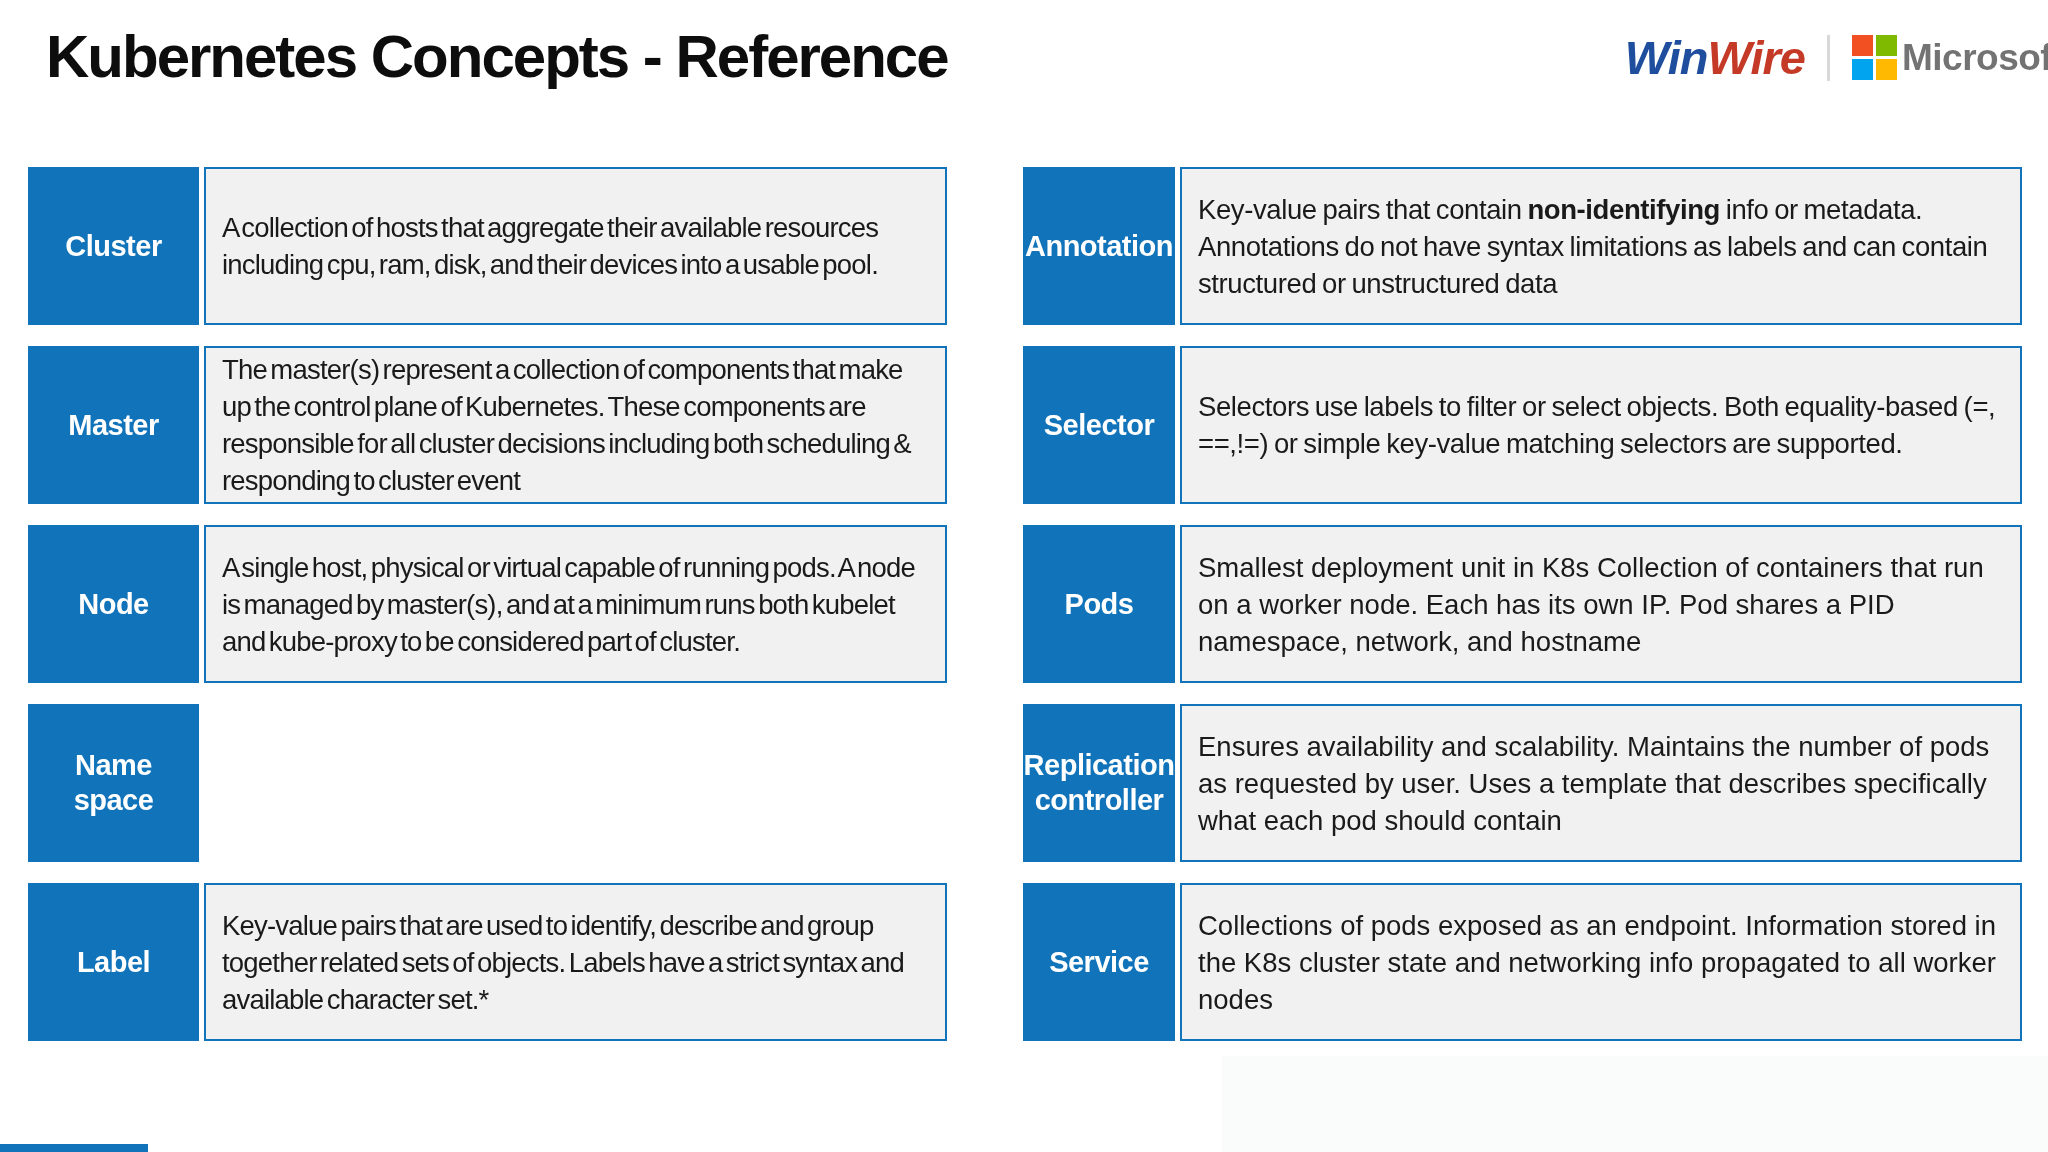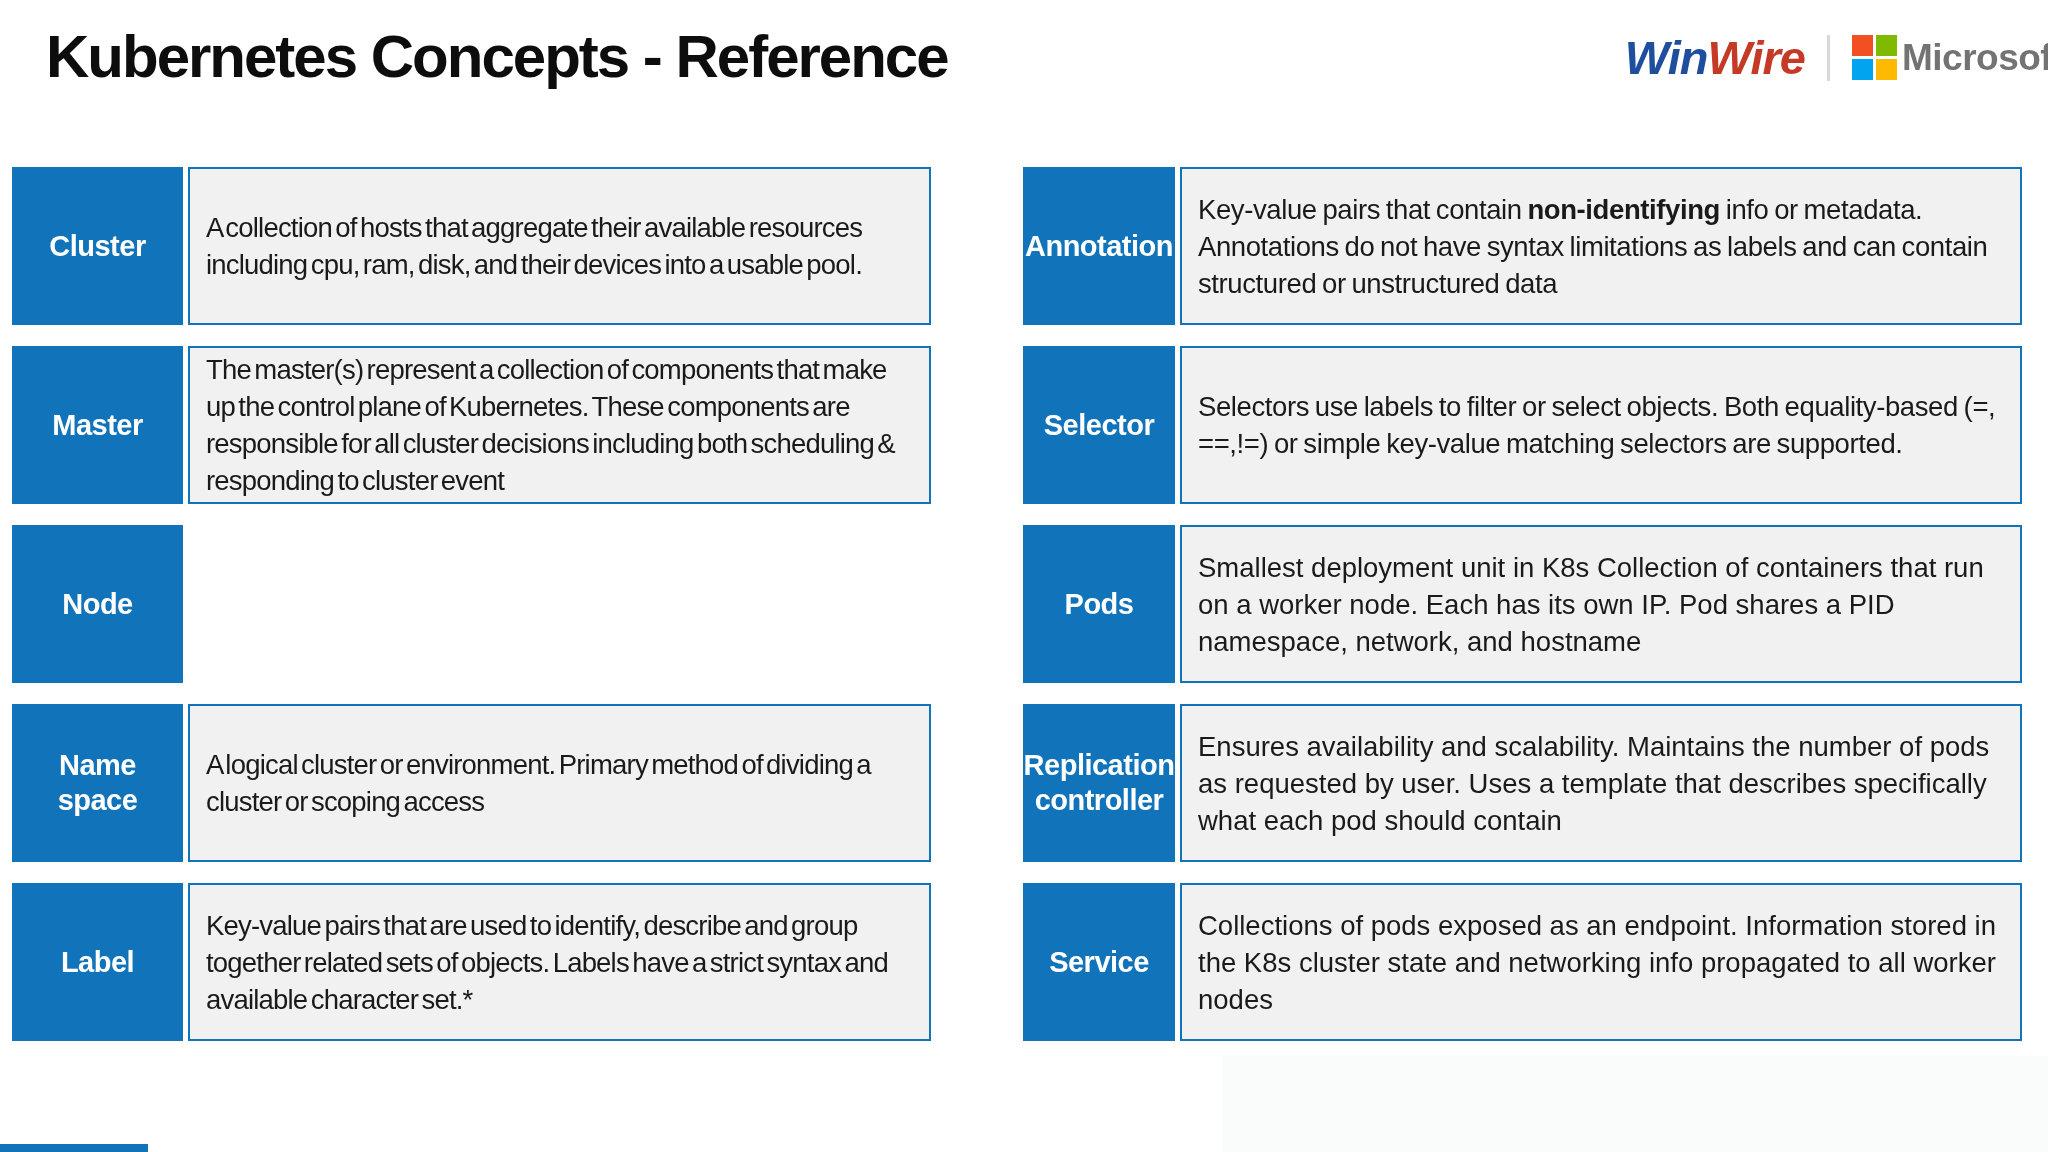--- a/index.html
+++ b/index.html
@@ -27,21 +27,21 @@
   }
   .winwire .win{color:#1f4e9e;}
   .winwire .wire{color:#c43a27;}
   .logo-divider{width:3px;height:46px;background:#d8d8d8;}
   .ms-logo{display:flex;align-items:center;gap:5px;}
   .ms-squares{display:grid;grid-template-columns:21px 21px;grid-template-rows:21px 21px;gap:3px;}
   .ms-squares div{width:21px;height:21px;}
   .ms-wordmark{font-size:37px;font-weight:600;color:#737373;letter-spacing:-0.5px;}
   
   .col{position:absolute;top:167px;}
-  .col-left{left:12px;width:919px;}
+  .col-left{left:28px;width:919px;}
   .col-right{left:1023px;width:999px;}
   .def-row{display:flex;gap:5px;height:158px;margin-bottom:21px;}
   .term-box{
     flex:none;display:flex;align-items:center;justify-content:center;
     background:#1173b9;color:#ffffff;text-align:center;
     font-weight:700;font-size:29px;line-height:35px;letter-spacing:-0.5px;
     padding:0 14px;box-sizing:border-box;
   }
   .col-left .term-box{width:171px;}
   .col-right .term-box{width:152px;}
@@ -97,26 +97,26 @@
         </div>
     </div>
     <div class="def-row">
       <div class="term-box">Master</div>
       <div class="desc-box condensed">
           <p>The master(s) represent a collection of components that make up the control plane of Kubernetes.  These components are responsible for all cluster decisions including both scheduling &amp; responding to cluster event</p>
         </div>
     </div>
     <div class="def-row">
       <div class="term-box">Node</div>
+      <div class="desc-box condensed">
+          <p>A single host, physical or virtual capable of running pods. A node is managed by master(s), and at a minimum runs both kubelet and kube-proxy to be considered part of cluster.</p>
+        </div>
     </div>
     <div class="def-row">
       <div class="term-box">Name space</div>
-      <div class="desc-box condensed">
-          <p>A logical cluster or environment. Primary method of dividing a cluster or  scoping access</p>
-        </div>
     </div>
     <div class="def-row">
       <div class="term-box">Label</div>
       <div class="desc-box condensed">
           <p>Key-value pairs that are used to identify, describe and group together related sets of objects. Labels have a strict syntax and available character set.*</p>
         </div>
     </div>
   </div>
 
   <div class="col col-right">

